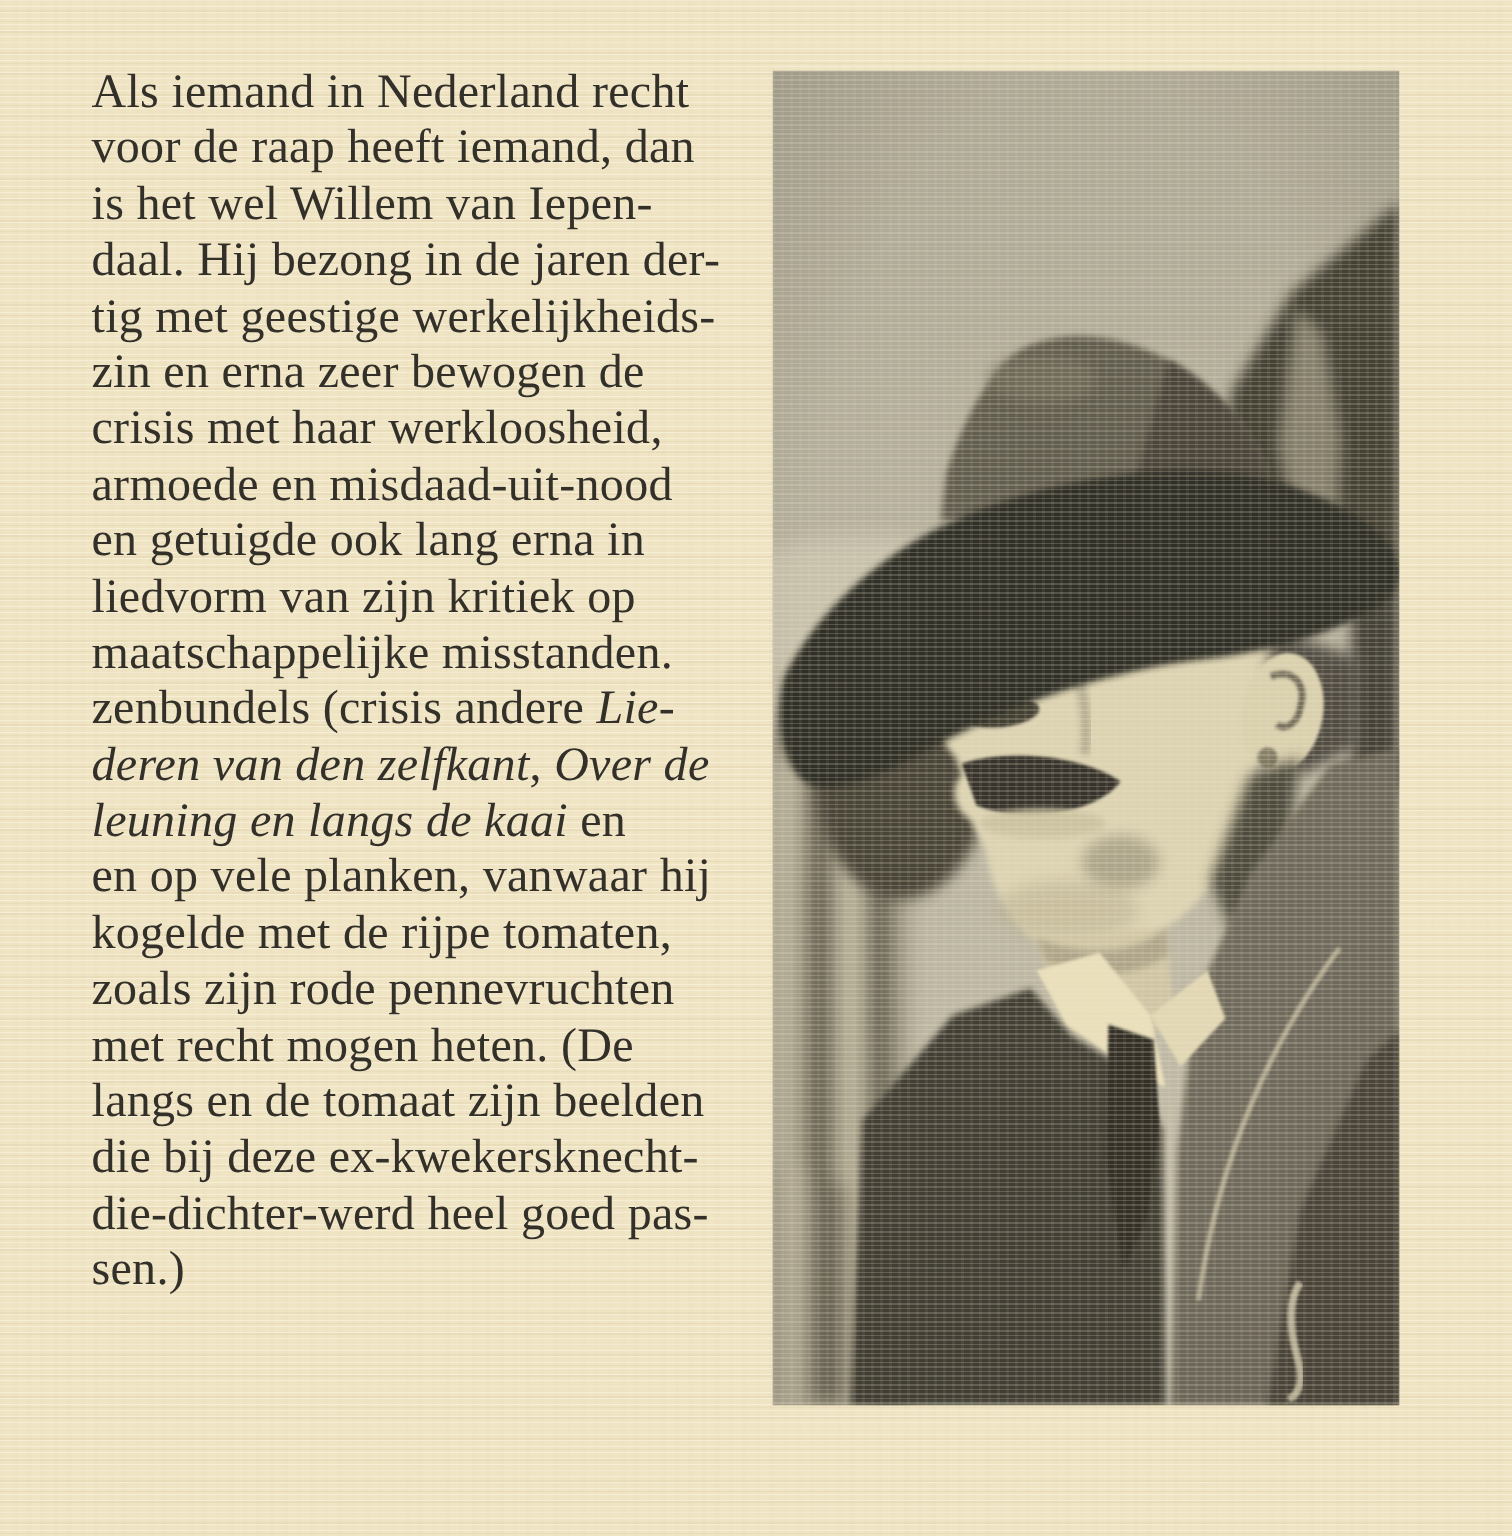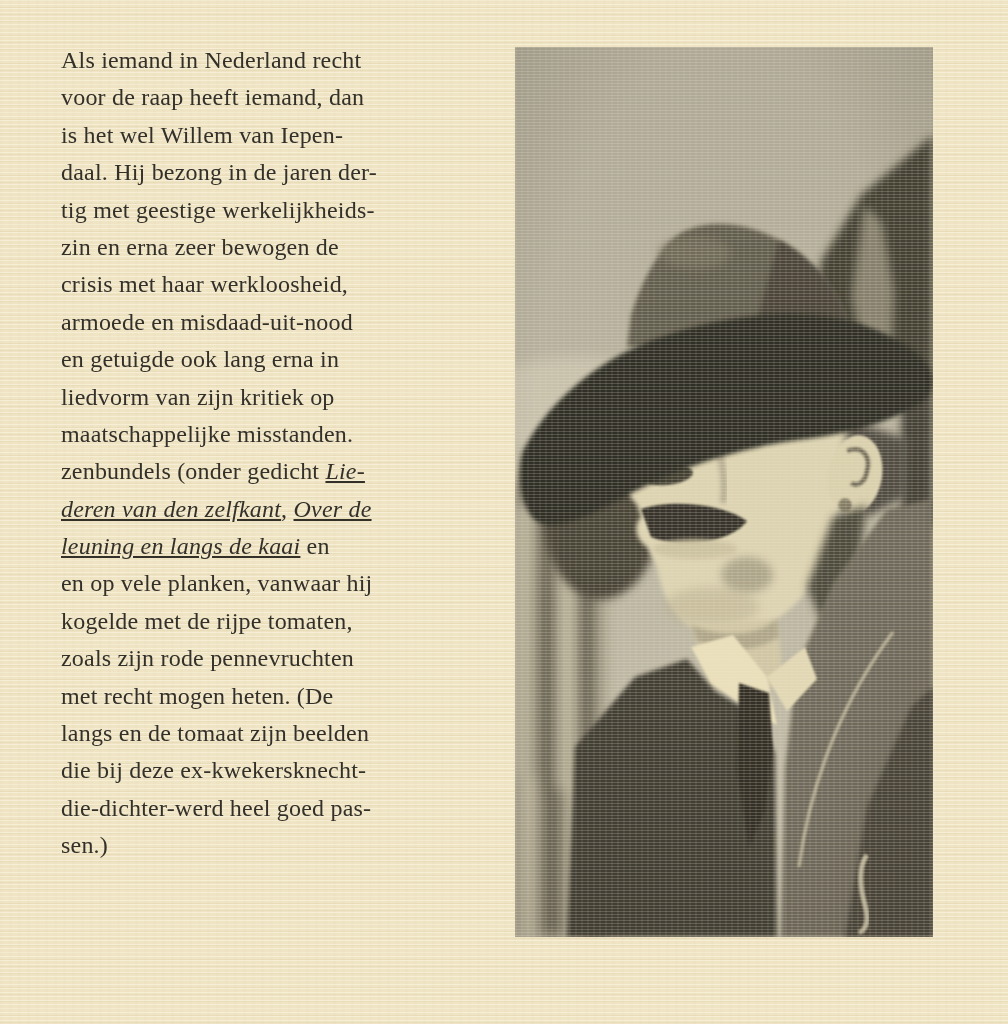--- a/index.html
+++ b/index.html
@@ -10,25 +10,25 @@
   .page{
     position:absolute;left:0;top:0;width:1008px;height:1024px;
     background-color:#efe4c4;
     background-image:
       repeating-linear-gradient(180deg, rgba(255,251,236,.45) 0 1px, rgba(0,0,0,0) 1px 4px),
       repeating-linear-gradient(180deg, rgba(203,184,138,.16) 0 1px, rgba(0,0,0,0) 1px 7px),
       repeating-linear-gradient(90deg, rgba(224,208,168,.10) 0 3px, rgba(0,0,0,0) 3px 9px);
   }
   .text-col{
     position:absolute;left:61px;top:42px;width:452px;
-    font-size:24px;line-height:37.4px;color:#33302a;
+    font-size:32px;line-height:37.4px;color:#33302a;
     letter-spacing:.2px;
   }
   .tline{white-space:nowrap;height:37.4px;}
-  .tline .it{font-style:italic;text-decoration:underline;}
+  .tline .it{font-style:italic;}
   .photo{
     position:absolute;left:515px;top:47px;width:418px;height:890px;
     overflow:hidden;
   }
   .photo svg{position:absolute;left:0;top:0;width:100%;height:100%;}
   .photo-texture{
     position:absolute;left:0;top:0;right:0;bottom:0;pointer-events:none;
     background-image:
       repeating-linear-gradient(180deg, rgba(242,232,206,.20) 0 1px, rgba(0,0,0,0) 1px 3px),
       repeating-linear-gradient(90deg, rgba(235,224,196,.08) 0 2px, rgba(0,0,0,0) 2px 6px);
@@ -44,21 +44,21 @@
       <div class="tline"><span>voor de raap heeft iemand, dan</span></div>
       <div class="tline"><span>is het wel Willem van Iepen-</span></div>
       <div class="tline"><span>daal. Hij bezong in de jaren der-</span></div>
       <div class="tline"><span>tig met geestige werkelijkheids-</span></div>
       <div class="tline"><span>zin en erna zeer bewogen de</span></div>
       <div class="tline"><span>crisis met haar werkloosheid,</span></div>
       <div class="tline"><span>armoede en misdaad-uit-nood</span></div>
       <div class="tline"><span>en getuigde ook lang erna in</span></div>
       <div class="tline"><span>liedvorm van zijn kritiek op</span></div>
       <div class="tline"><span>maatschappelijke misstanden.</span></div>
-      <div class="tline"><span>zenbundels (onder gedicht </span><span class="it">Lie-</span></div>
+      <div class="tline"><span>zenbundels (crisis andere </span><span class="it">Lie-</span></div>
       <div class="tline"><span class="it">deren van den zelfkant</span><span>, </span><span class="it">Over de</span></div>
       <div class="tline"><span class="it">leuning en langs de kaai</span><span> en</span></div>
       <div class="tline"><span>en op vele planken, vanwaar hij</span></div>
       <div class="tline"><span>kogelde met de rijpe tomaten,</span></div>
       <div class="tline"><span>zoals zijn rode pennevruchten</span></div>
       <div class="tline"><span>met recht mogen heten. (De</span></div>
       <div class="tline"><span>langs en de tomaat zijn beelden</span></div>
       <div class="tline"><span>die bij deze ex-kwekersknecht-</span></div>
       <div class="tline"><span>die-dichter-werd heel goed pas-</span></div>
       <div class="tline"><span>sen.)</span></div>

